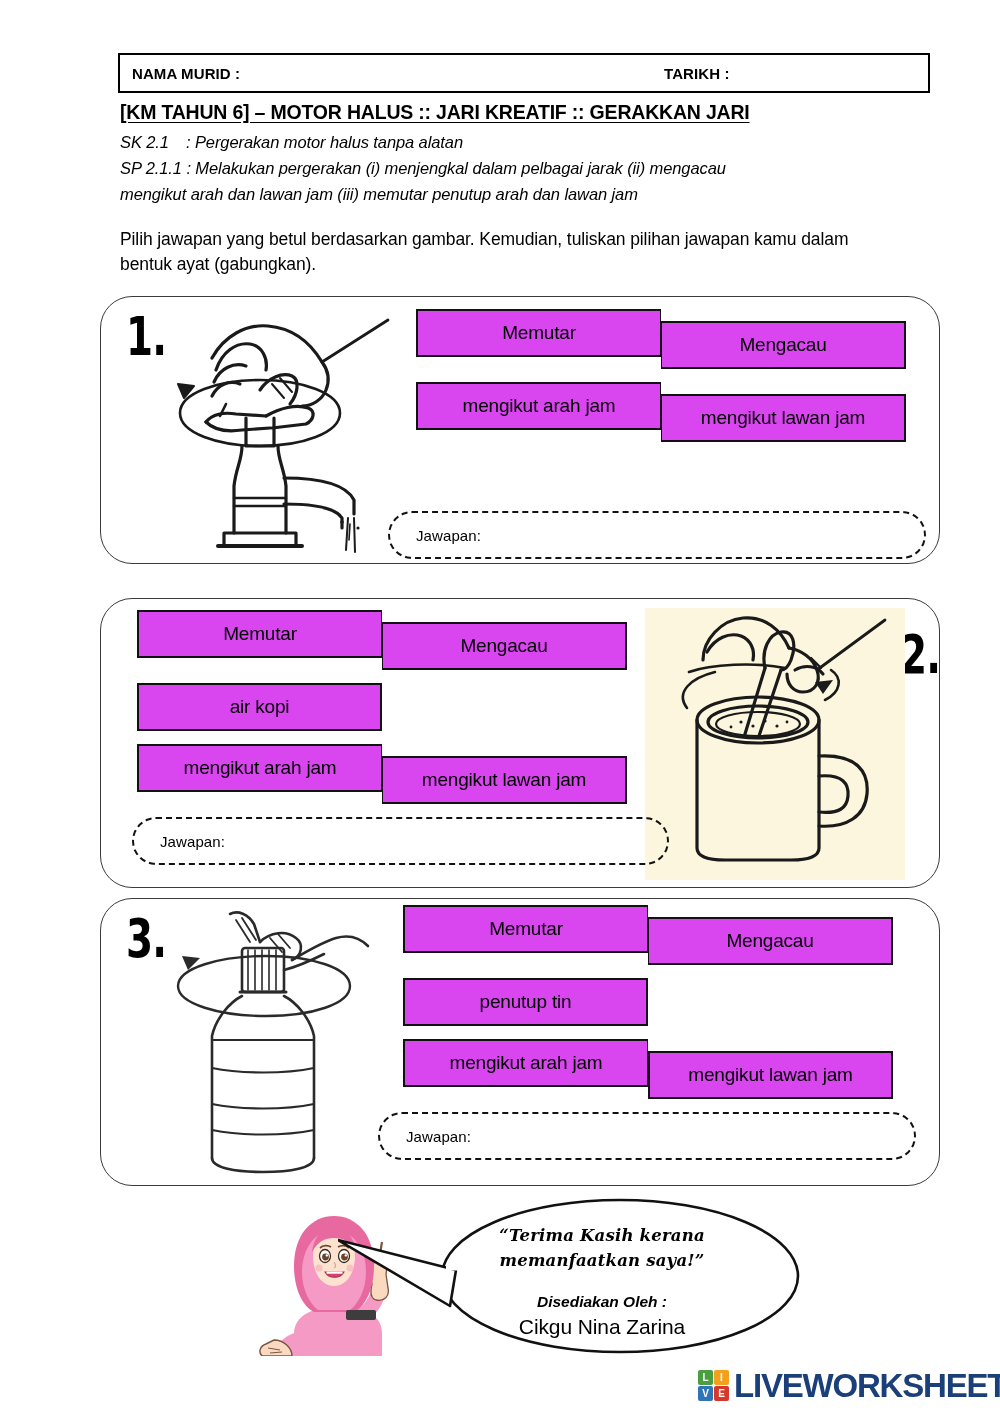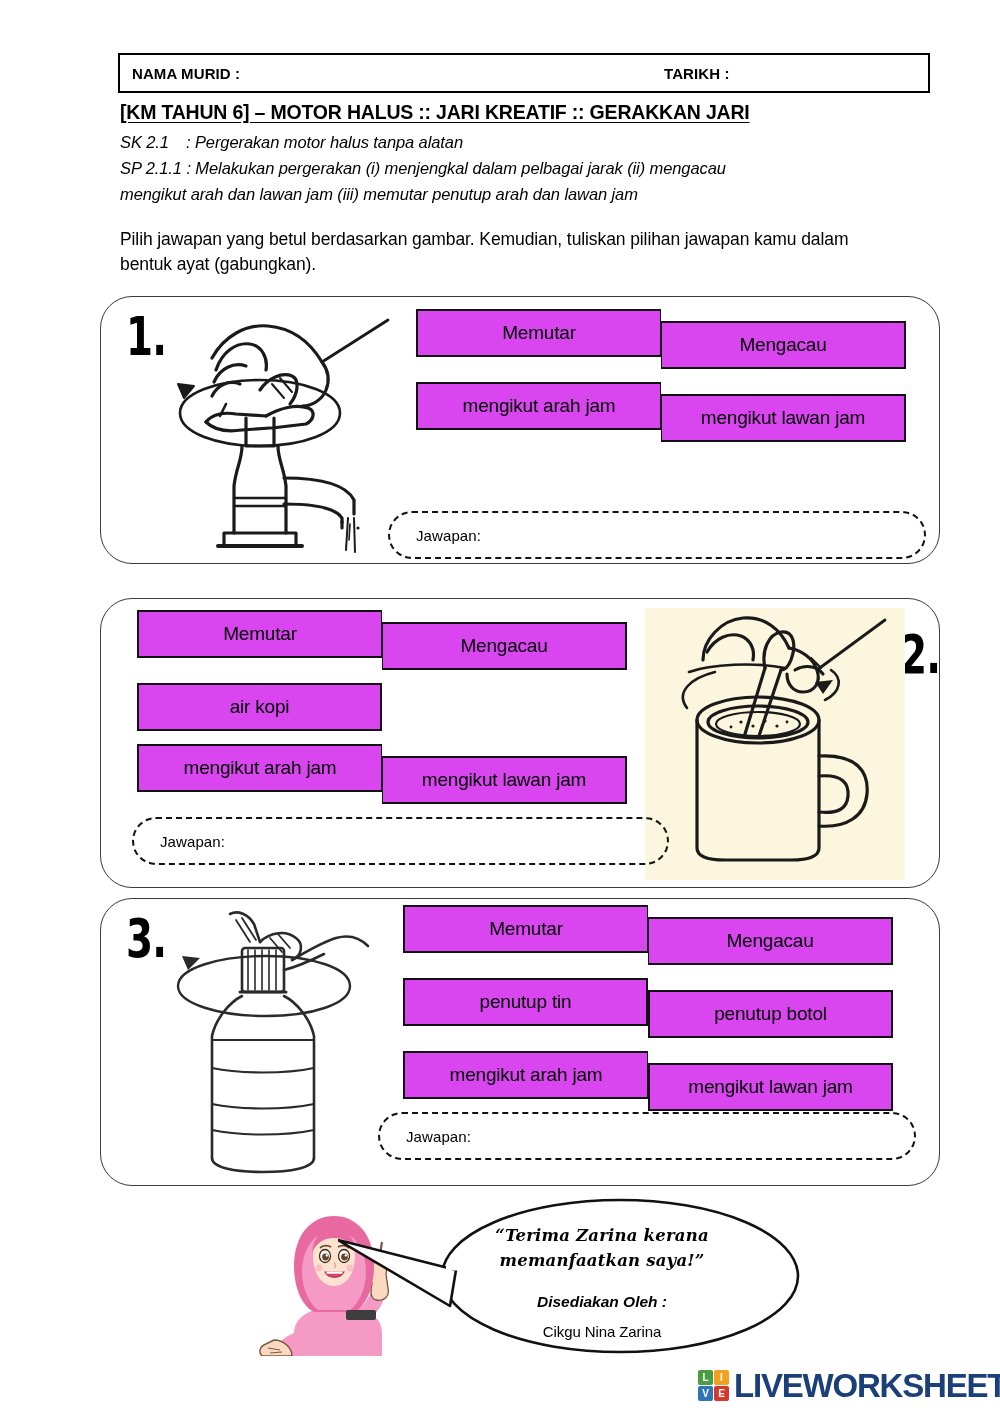--- a/index.html
+++ b/index.html
@@ -161,22 +161,22 @@
   }
   .bubble-text .prepared {
     display: block;
     font-style: italic;
     font-weight: bold;
     font-size: 15.5px;
     margin-top: 20px;
   }
   .bubble-text .teacher {
     display: block;
-    font-size: 15px;
-    margin-top: 12px;
+    font-size: 21px;
+    margin-top: 4px;
     letter-spacing: -0.1px;
   }
 
   
   .lw-logo {
     position: absolute;
     left: 698px;
     top: 1369px;
     display: flex;
     align-items: center;
@@ -384,21 +384,20 @@
   </svg>
 </div>
 
 <div class="options" style="left:403px; top:905px;">
   <div class="optrow">
     <div class="optcell left" style="width:245px;">Memutar</div>
     <div class="optcell right" style="width:245px;">Mengacau</div>
   </div>
   <div class="optrow">
     <div class="optcell left" style="width:245px; border-width:2px;">penutup tin</div>
-    <div class="optcell right" style="width:245px; border-width:2px;">penutup botol</div>
   </div>
   <div class="optrow">
     <div class="optcell left" style="width:245px;">mengikut arah jam</div>
     <div class="optcell right" style="width:245px; border-width:2px 2.5px 2.5px 2.5px;">mengikut lawan jam</div>
   </div>
 </div>
 
 <div class="jawapan" style="left:378px; top:1112px; width:538px;">
   <span class="jlabel">Jawapan:</span>
   <span class="jfield"></span>
@@ -451,21 +450,21 @@
 
 <div class="bubble-wrap">
   <svg width="470" height="160" viewBox="0 0 470 160">
     <ellipse cx="282" cy="80" rx="178" ry="76" fill="#ffffff" stroke="#111" stroke-width="2.6"></ellipse>
     <path d="M118 74 L0 44 L112 110 Z" fill="#ffffff" stroke="#111" stroke-width="2.6" stroke-linejoin="round"></path>
     <path d="M108 72 L128 72" stroke="#ffffff" stroke-width="5"></path>
   </svg>
 </div>
 
 <div class="bubble-text">
-  <span class="quote">“Terima Zarina kerana</span>
+  <span class="quote">“Terima Kasih kerana</span>
   <span class="quote">memanfaatkan saya!”</span>
   <span class="prepared">Disediakan Oleh :</span>
   <span class="teacher">Cikgu Nina Zarina</span>
 </div>
 
 <div class="lw-logo">
   <div class="lw-tiles">
     <div class="lw-tile" style="background: rgb(74, 158, 63);">L</div>
     <div class="lw-tile" style="background: rgb(242, 160, 29);">I</div>
     <div class="lw-tile" style="background: rgb(47, 116, 181);">V</div>

